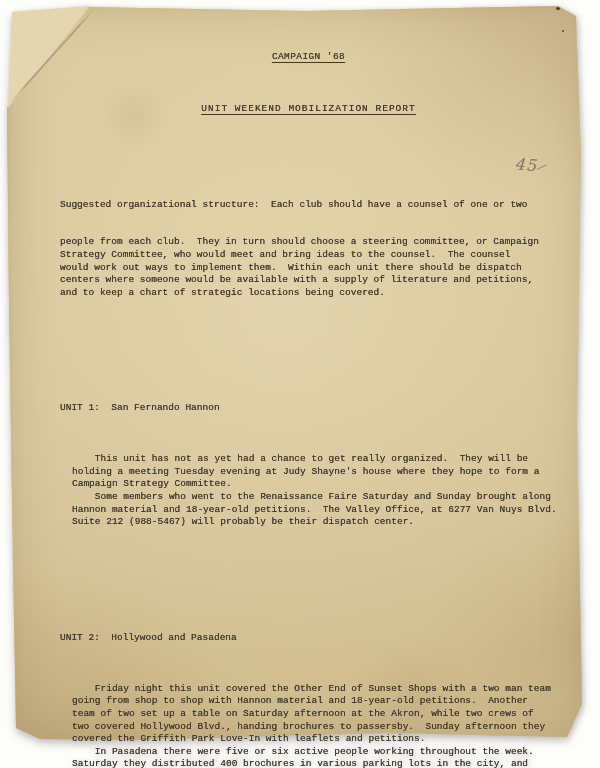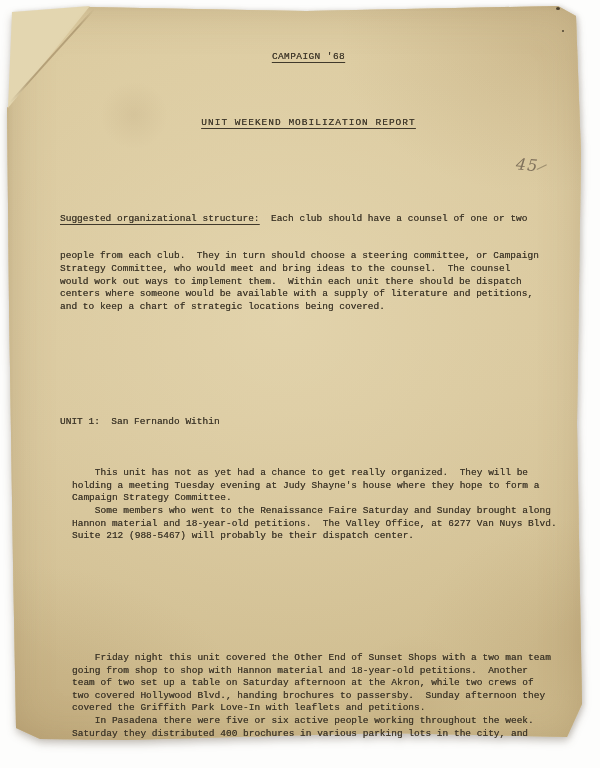--- a/index.html
+++ b/index.html
@@ -51,29 +51,29 @@
 
   .content {
     position: absolute; left: 60px; top: 26px; width: 497px;
     color: var(--ink, #40392b);
     font-size: 9.5px; line-height: 12.6px;
     text-shadow: 0 0 0.6px rgba(62,54,40,0.85);
     white-space: pre;
   }
   .title { text-align: center; letter-spacing: 0.4px;
     text-decoration: underline; text-underline-offset: 2.5px; text-decoration-thickness: 1px; }
-  .t2 { margin-top: 28px; letter-spacing: 1px; }
+  .t2 { margin-top: 14px; letter-spacing: 1px; }
   .intro { margin-top: 20px; }
   .heading { margin-top: 20px; }
   .body { margin-top: 20px; }
   .heading + .body, .section .body { margin-top: 13px; }
   .section { margin-top: 8px; }
   .section .heading { margin-top: 7px; margin-bottom: 0; }
   .section .body { margin-top: 13px; margin-left: 12px; }
-  .lead { text-decoration: underline; text-underline-offset: 2.5px; text-decoration-thickness: 1px; text-align: right; }
+  .lead { text-underline-offset: 2.5px; text-decoration-thickness: 1px; text-align: right; }
   .tl { min-height: 12.6px; }
 
   .pencil {
     position: absolute; left: 516px; top: 156px;
     font-family: "DejaVu Serif", serif; font-style: italic;
     font-size: 16px; letter-spacing: 1px;
     color: var(--pencil, rgba(128,114,88,0.9));
     transform: rotate(6deg);
   }
   .pstroke {
@@ -99,25 +99,26 @@
     <div class="content">
       <div class="title t1">CAMPAIGN '68</div>
       <div class="title t2">UNIT WEEKEND MOBILIZATION REPORT</div>
 
       <div class="intro">
         <div class="tl"><span class="lead">Suggested organizational structure:</span><span>  Each club should have a counsel of one or two</span></div>
         <div><div class="tl">people from each club.  They in turn should choose a steering committee, or Campaign</div><div class="tl">Strategy Committee, who would meet and bring ideas to the counsel.  The counsel</div><div class="tl">would work out ways to implement them.  Within each unit there should be dispatch</div><div class="tl">centers where someone would be available with a supply of literature and petitions,</div><div class="tl">and to keep a chart of strategic locations being covered.</div></div>
       </div>
 
       <div class="section">
-        <div class="heading">UNIT 1:  San Fernando Within</div>
+        <div class="heading">UNIT 1:  San Fernando Hannon</div>
         <div class="body"><div class="tl">    This unit has not as yet had a chance to get really organized.  They will be</div><div class="tl">holding a meeting Tuesday evening at Judy Shayne's house where they hope to form a</div><div class="tl">Campaign Strategy Committee.</div><div class="tl">    Some members who went to the Renaissance Faire Saturday and Sunday brought along</div><div class="tl">Hannon material and 18-year-old petitions.  The Valley Office, at 6277 Van Nuys Blvd.</div><div class="tl">Suite 212 (988-5467) will probably be their dispatch center.</div></div>
       </div>
 
       <div class="section">
+        <div class="heading">UNIT 2:  Hollywood and Pasadena</div>
         <div class="body"><div class="tl">    Friday night this unit covered the Other End of Sunset Shops with a two man team</div><div class="tl">going from shop to shop with Hannon material and 18-year-old petitions.  Another</div><div class="tl">team of two set up a table on Saturday afternoon at the Akron, while two crews of</div><div class="tl">two covered Hollywood Blvd., handing brochures to passersby.  Sunday afternoon they</div><div class="tl">covered the Griffith Park Love-In with leaflets and petitions.</div><div class="tl">    In Pasadena there were five or six active people working throughout the week.</div><div class="tl">Saturday they distributed 400 brochures in various parking lots in the city, and</div></div>
       </div>
 
       
     </div>
 
     <div class="pencil"><span>45</span><span class="pstroke"></span></div>
   </div>
 </div>
 

